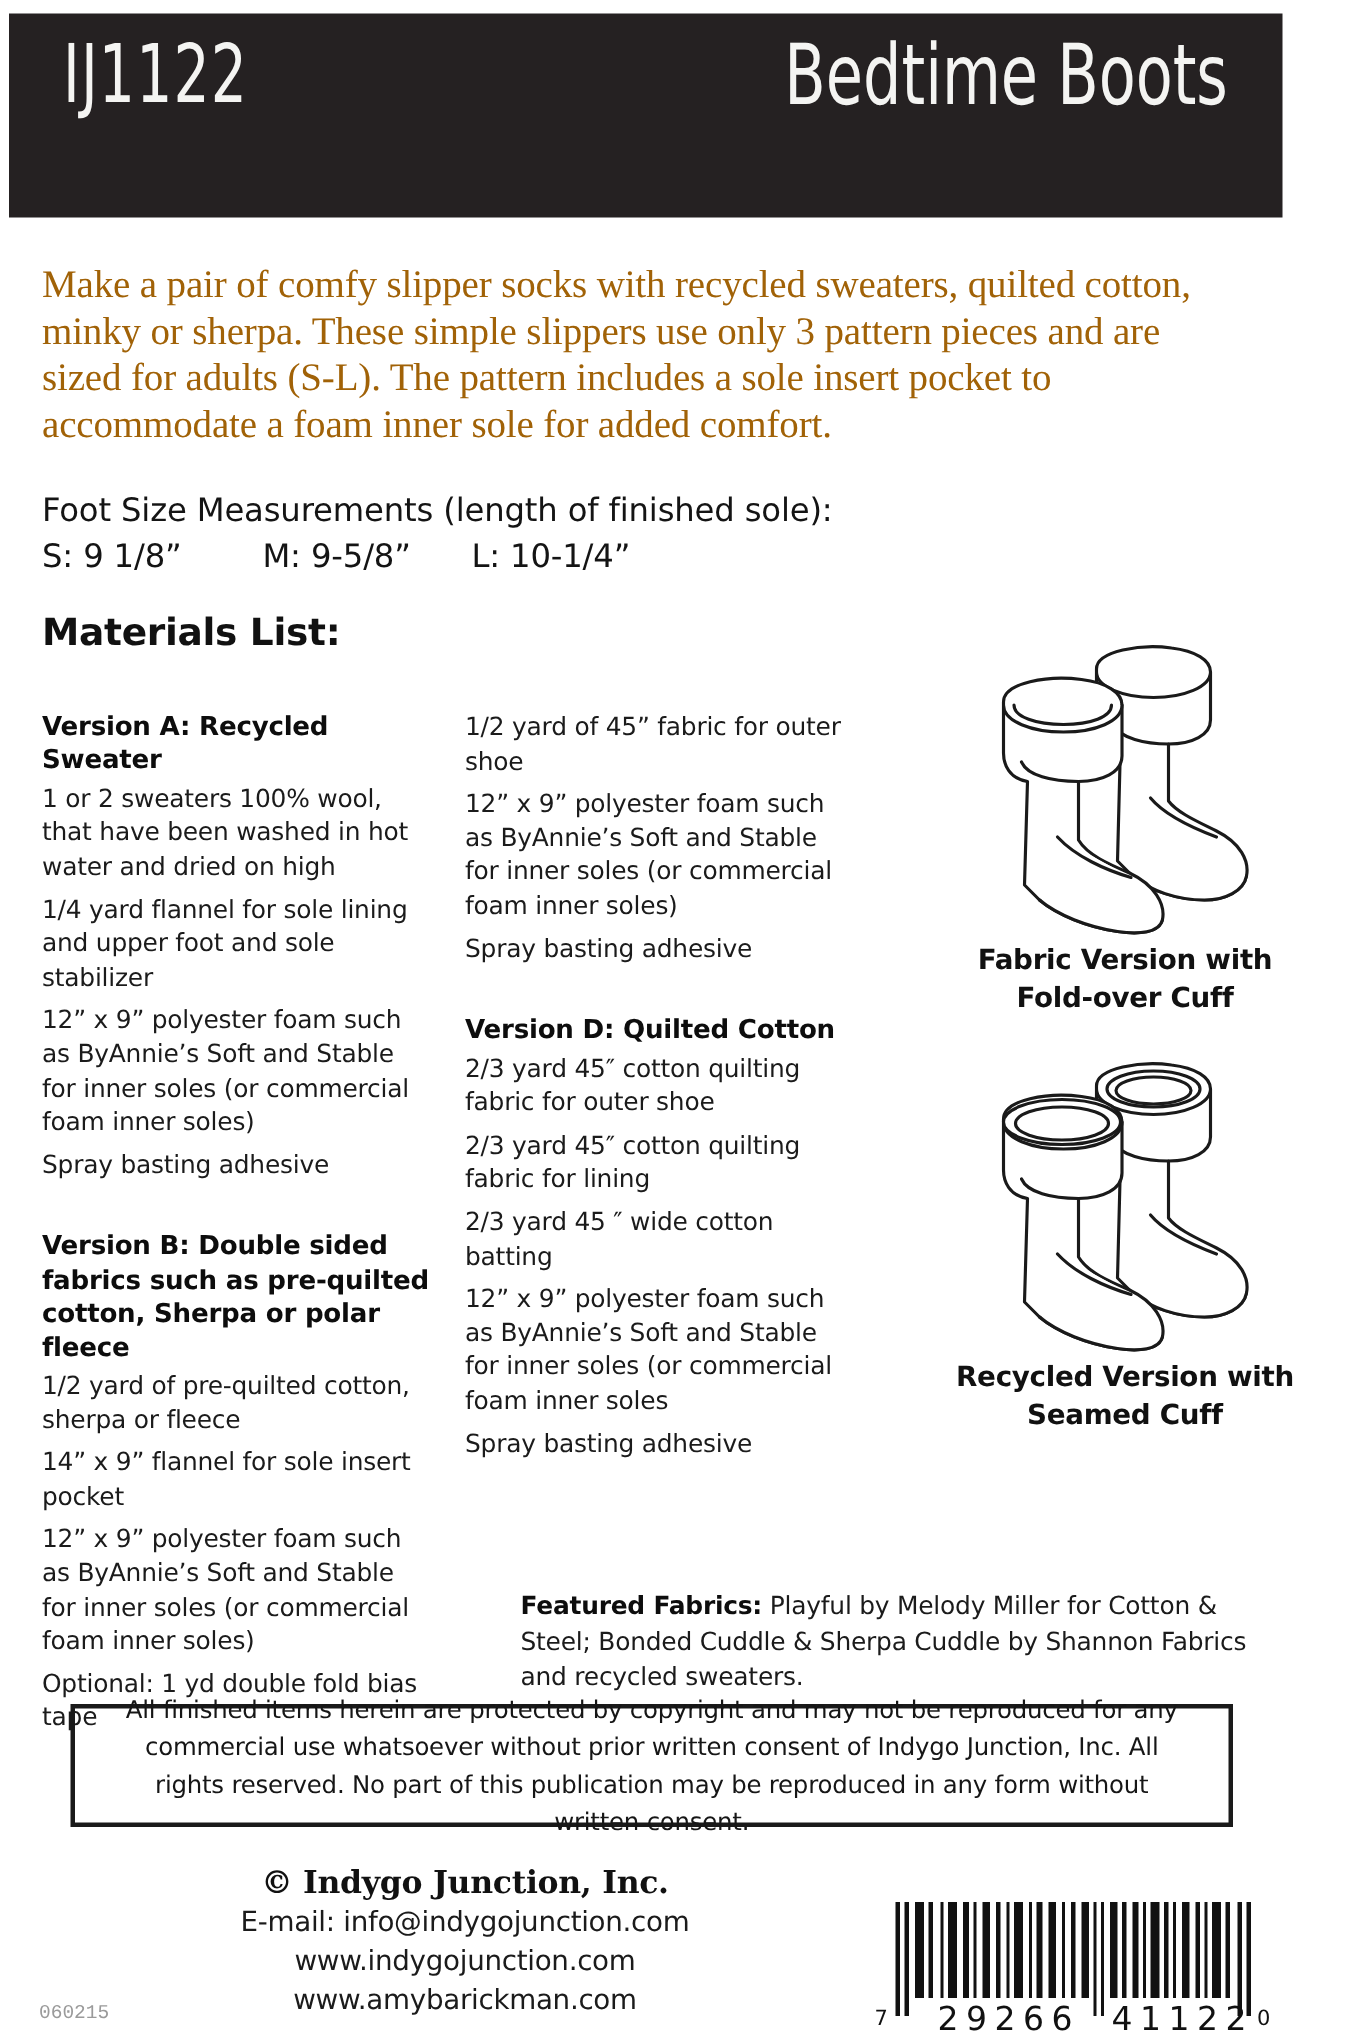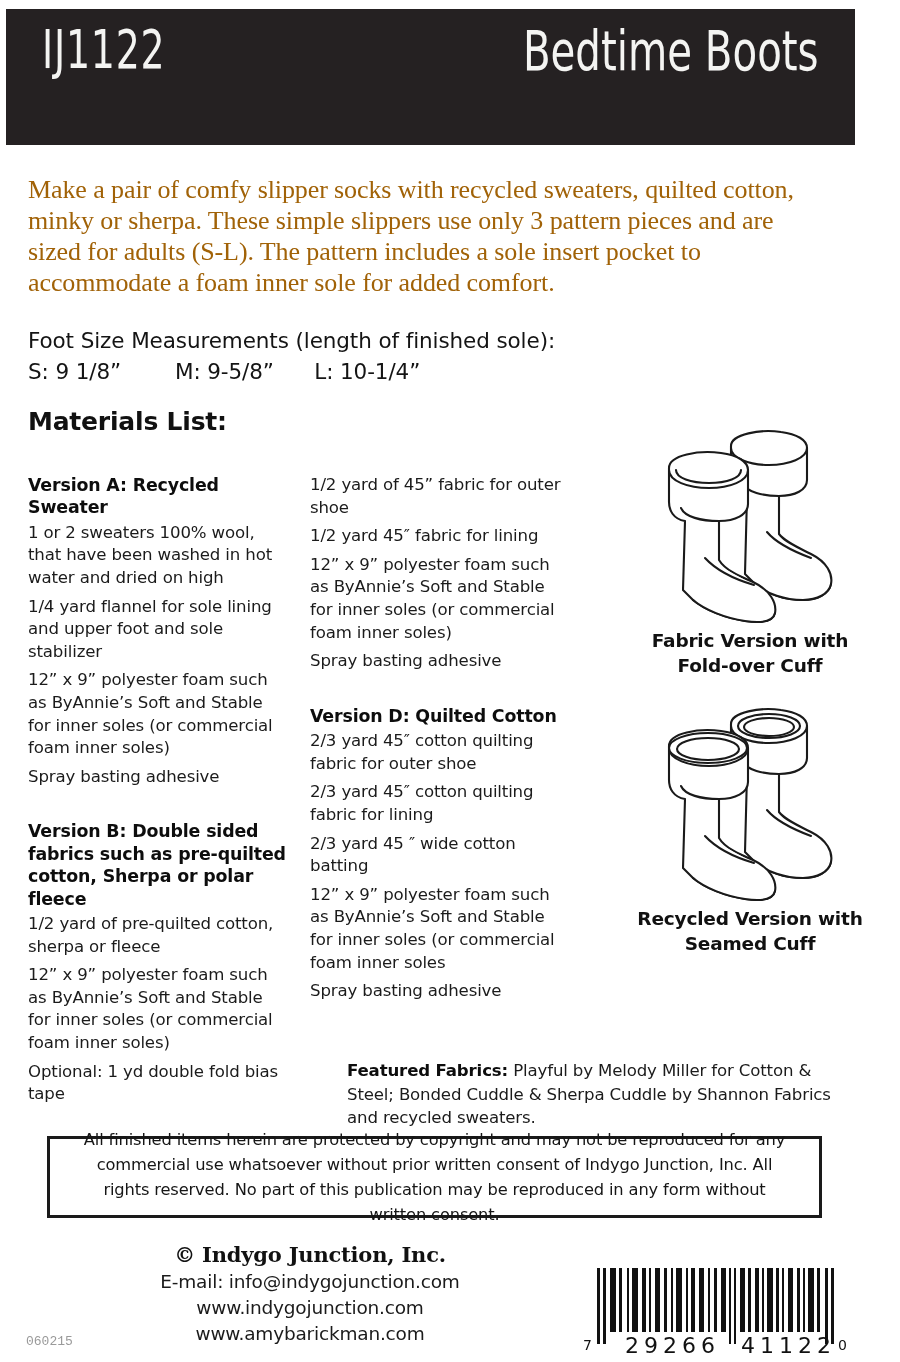--- a/index.html
+++ b/index.html
@@ -234,29 +234,29 @@
     <div class="ver-head">Version A: Recycled Sweater</div>
     <div class="item">1 or 2 sweaters 100% wool, that have been washed in hot water and dried on high</div>
     <div class="item">1/4 yard flannel for sole lining and upper foot and sole stabilizer</div>
     <div class="item">12” x 9” polyester foam such as ByAnnie’s Soft and Stable for inner soles (or commercial foam inner soles)</div>
     <div class="item">Spray basting adhesive</div>
   </div>
   <div class="block-gap"></div>
   <div>
     <div class="ver-head">Version B: Double sided fabrics such as pre-quilted cotton, Sherpa or polar fleece</div>
     <div class="item">1/2 yard of pre-quilted cotton, sherpa or fleece</div>
+    <div class="item">14” x 9” flannel for sole insert pocket</div>
     <div class="item">12” x 9” polyester foam such as ByAnnie’s Soft and Stable for inner soles (or commercial foam inner soles)</div>
     <div class="item">Optional: 1 yd double fold bias tape</div>
   </div>
 </div>
 
 <div class="col col-c">
   <div>
     <div class="item">1/2 yard of 45” fabric for outer shoe</div>
-    <div class="item">1/2 yard 45″ fabric for lining</div>
     <div class="item">12” x 9” polyester foam such as ByAnnie’s Soft and Stable for inner soles (or commercial foam inner soles)</div>
     <div class="item">Spray basting adhesive</div>
   </div>
   <div class="block-gap"></div>
   <div>
     <div class="ver-head">Version D: Quilted Cotton</div>
     <div class="item">2/3 yard 45″ cotton quilting fabric for outer shoe</div>
     <div class="item">2/3 yard 45″ cotton quilting fabric for lining</div>
     <div class="item">2/3 yard 45 ″ wide cotton batting</div>
     <div class="item">12” x 9” polyester foam such as ByAnnie’s Soft and Stable for inner soles (or commercial foam inner soles</div>

